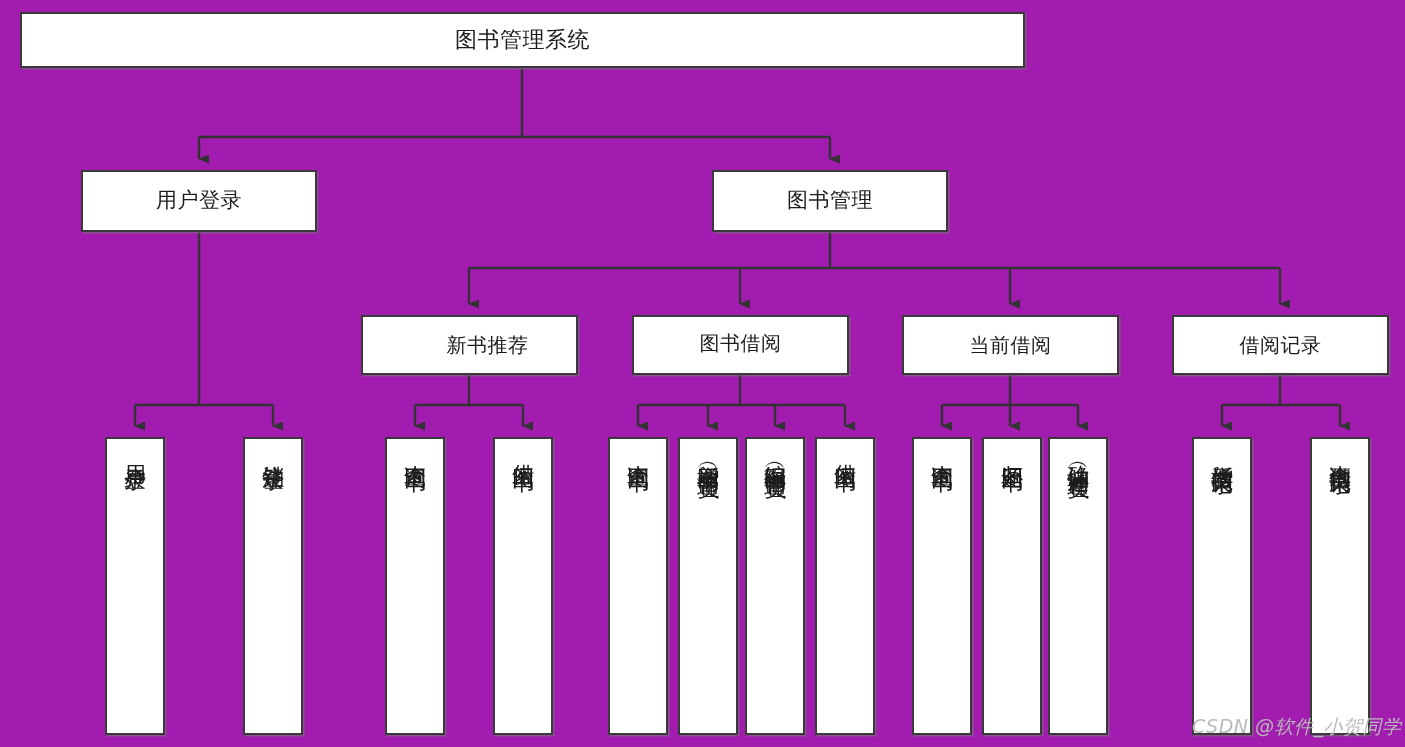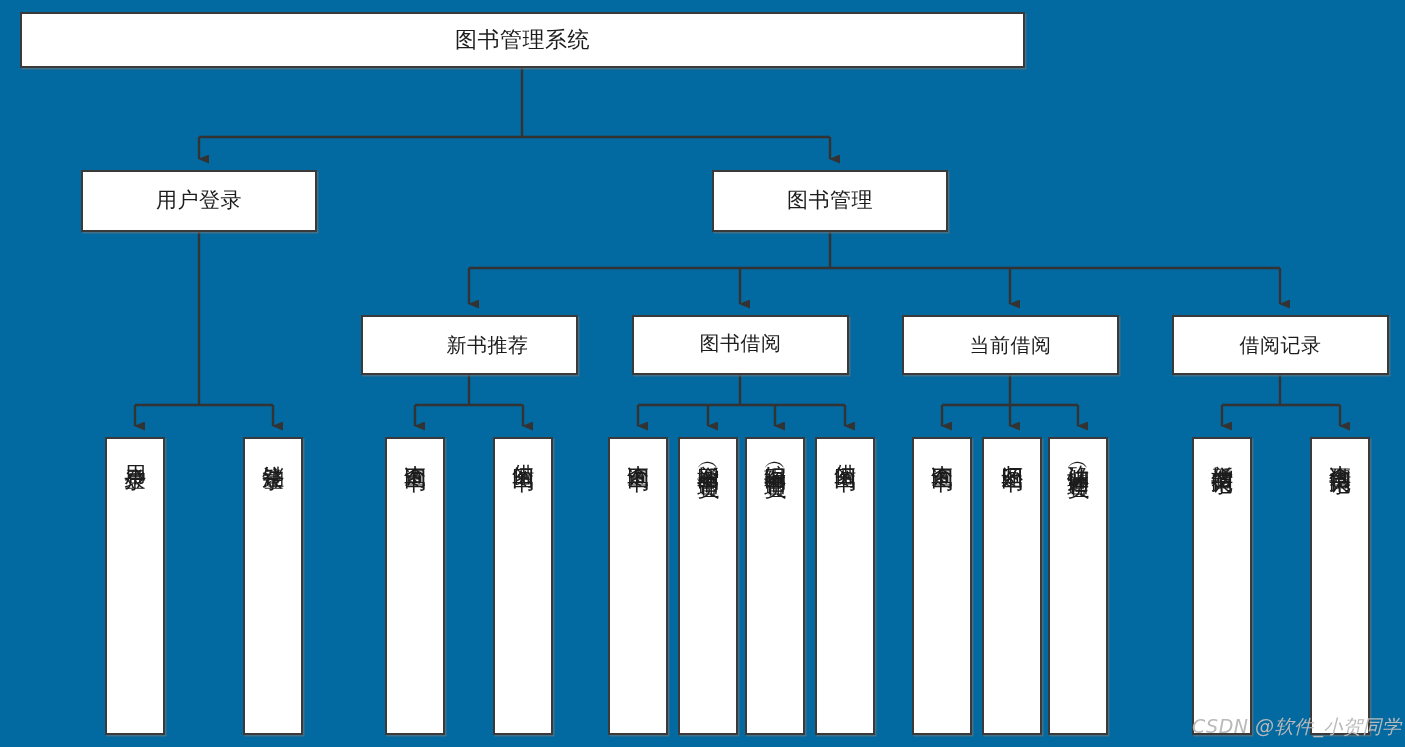--- a/index.html
+++ b/index.html
@@ -8,21 +8,21 @@
     padding: 0;
     background: #ffffff;
   }
   body {
     font-family: "DejaVu Sans", "Liberation Sans", sans-serif;
   }
   #diagram-root {
     position: relative;
     width: 1405px;
     height: 747px;
-    background: #0369a1;
+    background: #a21caf;
     overflow: hidden;
   }
   svg.connectors {
     position: absolute;
     left: 0;
     top: 0;
     width: 1405px;
     height: 747px;
     pointer-events: none;
   }

